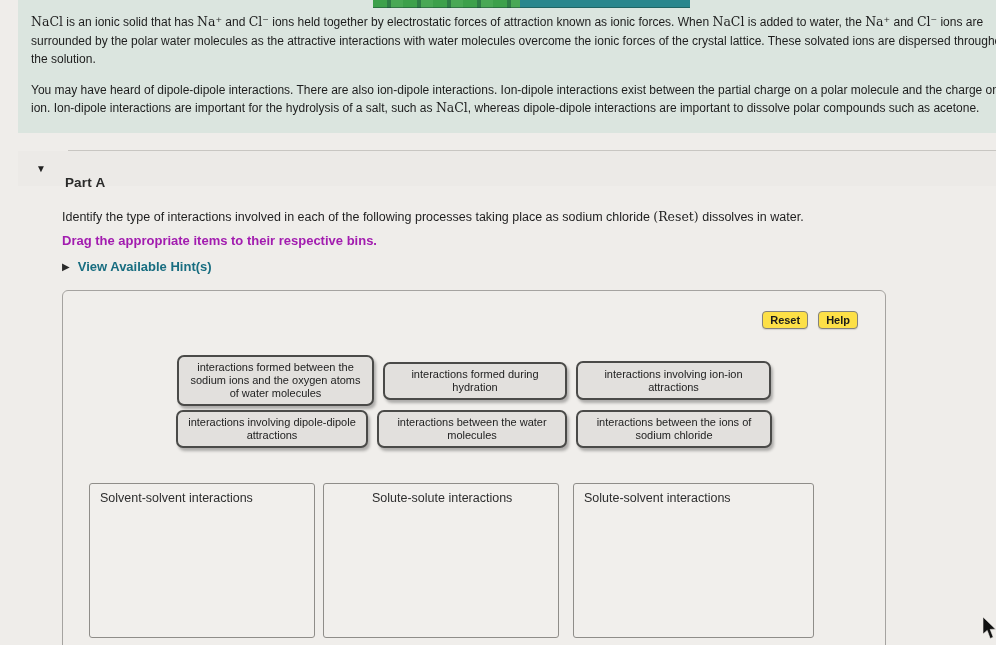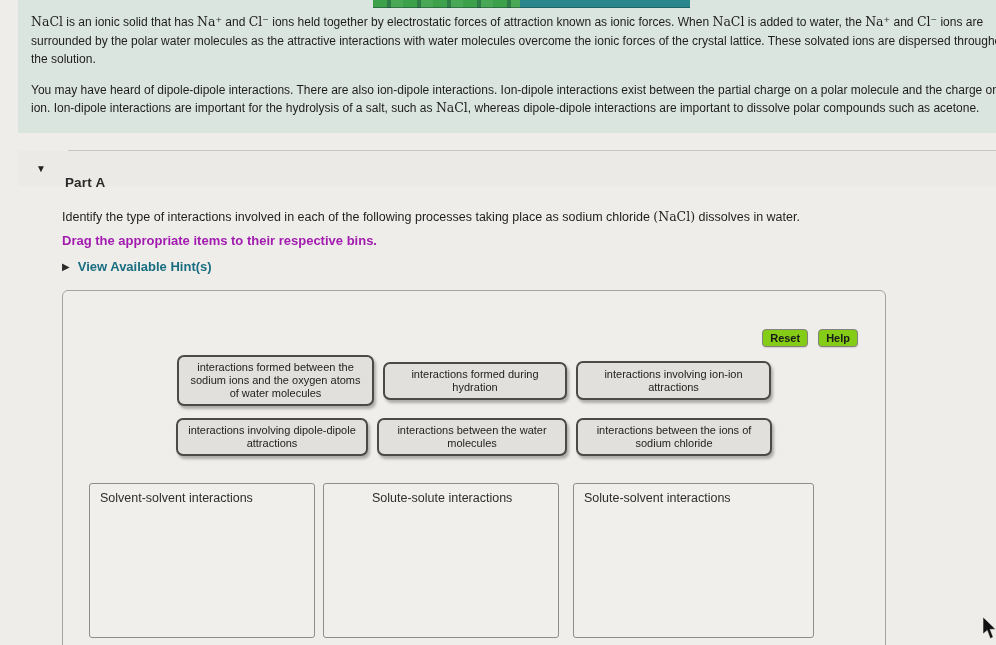--- a/index.html
+++ b/index.html
@@ -39,29 +39,28 @@
   .hint-label{font-size:13px;font-weight:bold;color:#186d80;}
   
   .activity{
     position:absolute;left:62px;top:290px;width:822px;height:366px;
     border:1px solid #a5a3a0;border-radius:6px;background:#f0eeeb;
   }
   .btn-row{position:absolute;top:20px;right:27px;display:flex;gap:10px;}
   .ui-btn{
     font-family:"Liberation Sans",sans-serif;
     font-size:11px;font-weight:bold;color:#1a1a1a;
-    background:#84cc16;border:1px solid #84827e;border-radius:4px;
+    background:#fde047;border:1px solid #84827e;border-radius:4px;
     padding:2px 7px;line-height:12px;cursor:pointer;
     box-shadow:0 1px 1px rgba(0,0,0,.12);
-    margin-top:18px;
   }
   
   .bank{position:absolute;left:50%;transform:translateX(-50%);top:64px;display:flex;flex-direction:column;align-items:center;justify-content:space-between;}
   .bank-row{display:flex;gap:9px;align-items:center;justify-content:center;}
-  .bank-row + .bank-row{margin-top:12px;}
+  .bank-row + .bank-row{margin-top:4px;}
   .chip{
     background:#e2e0dd;border:2px solid #4a4a48;border-radius:7px;
     box-shadow:2px 3px 3px rgba(0,0,0,.28);
     font-size:11px;line-height:13px;color:#222;text-align:center;
     display:flex;align-items:center;justify-content:center;
     padding:4px 7px;box-sizing:border-box;cursor:grab;
   }
   .chip.w1{width:197px;min-height:48px;}
   .chip.w2{width:184px;min-height:31px;}
   .chip.w3{width:195px;min-height:39px;}
@@ -101,21 +100,21 @@
 <div class="top-strip green"></div>
 <div class="top-strip teal"></div>
 
 <div class="divider"></div>
 <div class="parta-band">
   <span class="parta-caret">▼</span>
   <span class="parta-title">Part A</span>
 </div>
 
 <div class="instruction">
-    <div><span>Identify the type of interactions involved in each of the following processes taking place as sodium chloride </span><span class="chem">(NaCl)</span><span> dissolves in water.</span></div>
+    <div><span>Identify the type of interactions involved in each of the following processes taking place as sodium chloride </span><span class="chem">(Reset)</span><span> dissolves in water.</span></div>
   </div>
 <div class="drag-prompt">Drag the appropriate items to their respective bins.</div>
 <div class="hint-row">
   <span class="hint-arrow">▶</span>
   <span class="hint-label">View Available Hint(s)</span>
 </div>
 
 <div class="activity">
   <div class="btn-row">
     <button class="ui-btn">Reset</button>

